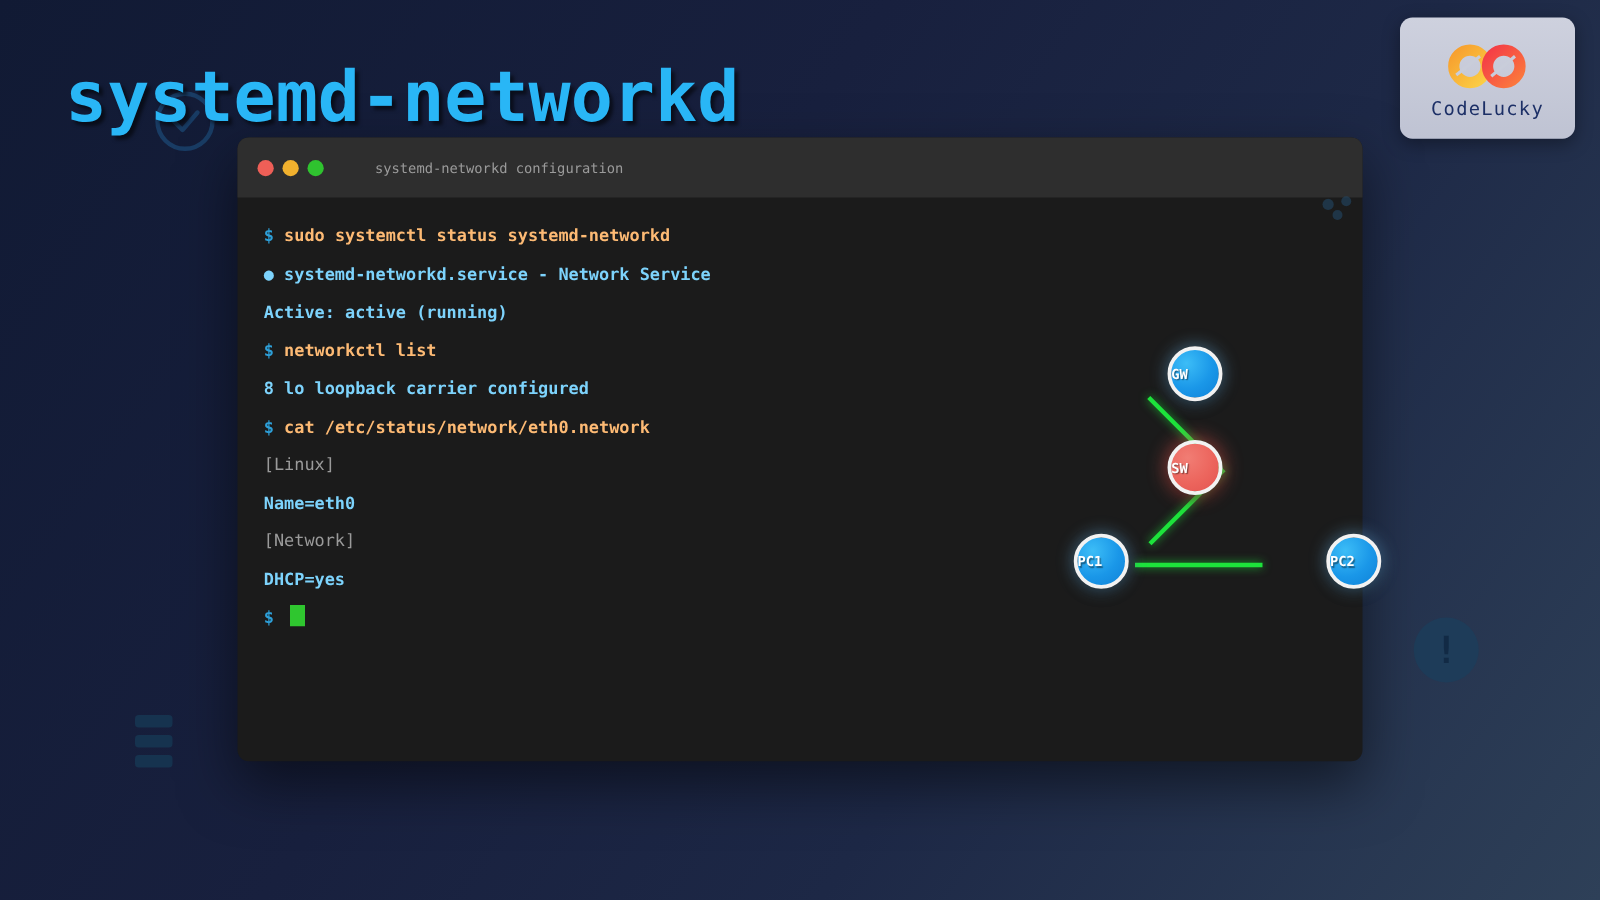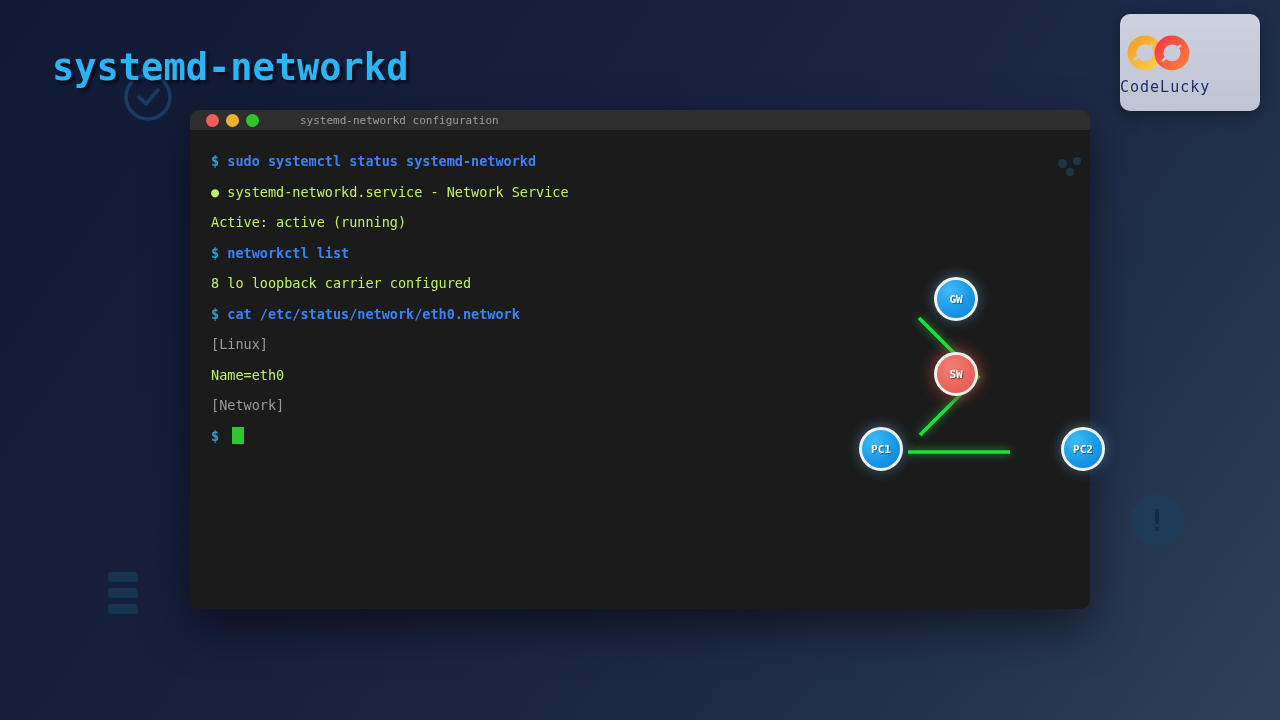--- a/index.html
+++ b/index.html
@@ -19,53 +19,53 @@
     background:#1e3c59; color:#122a45; font-size:30px; font-weight:bold;
     display:flex; align-items:center; justify-content:center; }
   .spin-dots { left:1055px; top:153px; width:32px; height:28px; }
   .spin-dots i { position:absolute; border-radius:50%; background:#234a6b; opacity:.55; }
   .spin-dots i:nth-child(1){ left:3px; top:6px; width:9px; height:9px; }
   .spin-dots i:nth-child(2){ left:18px; top:4px; width:8px; height:8px; }
   .spin-dots i:nth-child(3){ left:11px; top:15px; width:8px; height:8px; }
 
   
   .hero { position:absolute; left:52px; top:46px; z-index:20; }
-  .hero h1 { font-size:37px; font-weight:700; color:#29b6f6; letter-spacing:0px;
+  .hero h1 { font-size:56px; font-weight:700; color:#29b6f6; letter-spacing:0px;
     text-shadow:3px 3px 3px rgba(0,0,0,.55); }
   .hero h2 { font-size:24px; font-weight:400; color:#c9cdd6; margin-top:16px;
     text-shadow:2px 2px 2px rgba(0,0,0,.6); }
 
   
   .brand-card { position:absolute; left:1120px; top:14px; width:140px; height:97px; z-index:20;
     background:linear-gradient(180deg,#ced1de 0%, #bfc3d3 100%);
     border-radius:10px; box-shadow:0 4px 14px rgba(0,0,0,.35);
-    display:flex; flex-direction:column; align-items:flex-start; justify-content:center; }
+    display:flex; flex-direction:column; align-items:center; justify-content:center; }
   .brand-name { color:#1c2f66; font-size:15px; letter-spacing:1px; margin-top:2px; }
 
   
   .terminal { position:absolute; left:190px; top:110px; width:900px; height:499px; z-index:10;
     background:#1b1b1b; border-radius:9px; box-shadow:0 18px 45px rgba(0,0,0,.5); }
-  .term-header { height:20px; background:#2e2e2e; border-radius:9px 9px 0 0;
+  .term-header { height:48px; background:#2e2e2e; border-radius:9px 9px 0 0;
     display:flex; align-items:center; padding-left:16px; }
   .tl-dot { width:13px; height:13px; border-radius:50%; margin-right:7px; }
   .tl-red { background:#ee5f57; } .tl-yellow { background:#f1b12e; } .tl-green { background:#2fc32f; }
   .term-title { color:#9b9b9b; font-size:11px; margin-left:34px; }
   .term-body { padding:16px 0 0 21px; }
   .term-line { height:30.5px; line-height:30.5px; font-size:13.5px; white-space:pre; }
   .t-prompt { color:#2d9fd8; font-weight:700; }
-  .t-cmd  { color:#3b82f6; font-weight:700;text-align:center; }
-  .t-green{ color:#bef264; font-weight:400; }
+  .t-cmd  { color:#fdba74; font-weight:700;text-align:center; }
+  .t-green{ color:#7dd3fc; font-weight:700; }
   .t-gray { color:#9a9a9a; font-weight:400; }
   .cursor { display:inline-block; width:12px; height:17px; background:#2fc62f;
     vertical-align:middle; margin-left:5px; margin-top:-3px; }
 
   
   #links-svg { position:absolute; left:0; top:0; width:1280px; height:720px; z-index:14; pointer-events:none; }
   .node { position:absolute; z-index:15; width:44px; height:44px; border-radius:50%;
-    border:3px solid #f2f2f2; display:flex; align-items:center; justify-content:center; }
+    border:3px solid #f2f2f2; display:flex; align-items:center; }
   .node span { color:#fff; font-size:11px; font-weight:700; text-shadow:1px 1px 1px rgba(0,0,0,.45); }
   .node-blue { background:radial-gradient(circle at 32% 28%, #3cbdf7 0%, #1a97e8 55%, #0f82d8 100%);
     box-shadow:0 0 12px 2px rgba(120,200,255,.35), 0 4px 10px rgba(0,0,0,.45); }
   .node-red  { background:radial-gradient(circle at 35% 30%, #f17d74 0%, #ec655d 55%, #e35450 100%);
     box-shadow:0 0 14px 3px rgba(240,90,85,.45), 0 4px 10px rgba(0,0,0,.45); }
 </style>
 </head>
 <body>
 
 <svg class="deco check-badge" width="52" height="52" viewBox="0 0 52 52">
@@ -115,20 +115,21 @@
   <div class="term-body" id="term-body">
       <div class="term-line"><span class="t-prompt">$ </span><span class="t-cmd">sudo systemctl status systemd-networkd</span></div>
       <div class="term-line"><span class="t-green">● systemd-networkd.service - Network Service</span></div>
       <div class="term-line"><span class="t-green">Active: active (running)</span></div>
       <div class="term-line"><span class="t-prompt">$ </span><span class="t-cmd">networkctl list</span></div>
       <div class="term-line"><span class="t-green">8 lo loopback carrier configured</span></div>
       <div class="term-line"><span class="t-prompt">$ </span><span class="t-cmd">cat /etc/status/network/eth0.network</span></div>
       <div class="term-line"><span class="t-gray">[Linux]</span></div>
       <div class="term-line"><span class="t-green">Name=eth0</span></div>
       <div class="term-line"><span class="t-gray">[Network]</span></div>
+      <div class="term-line"><span class="t-green">DHCP=yes</span></div>
       <div class="term-line"><span class="t-prompt">$ </span><span class="cursor"></span></div>
     </div>
 
   <div class="deco spin-dots" style="position:absolute; left:865px; top:43px;">
       <i></i>
       <i></i>
       <i></i>
     </div>
 </div>
 

